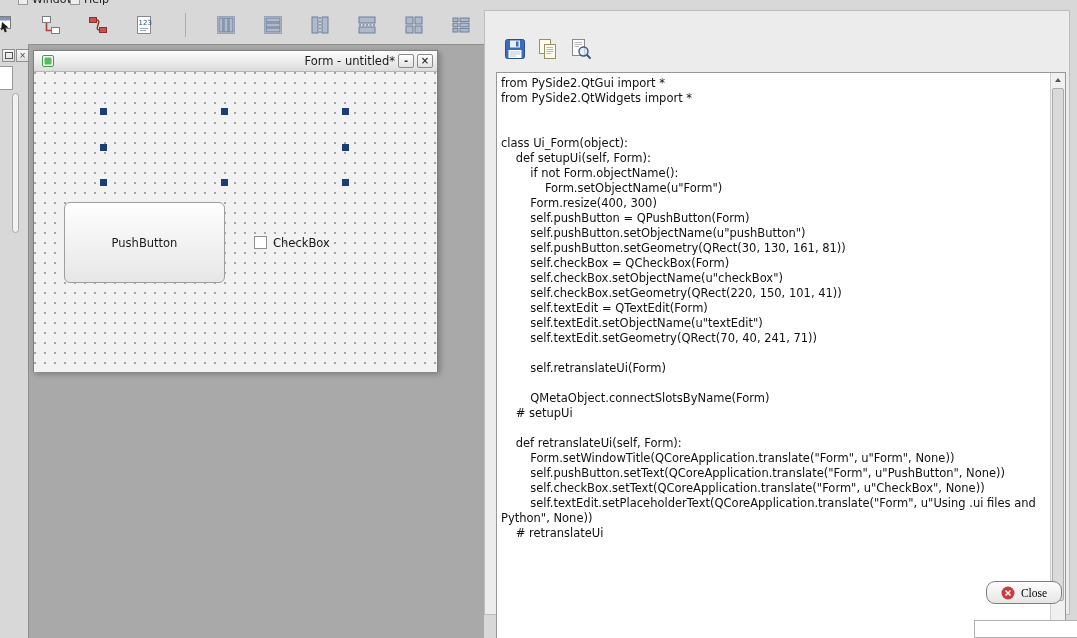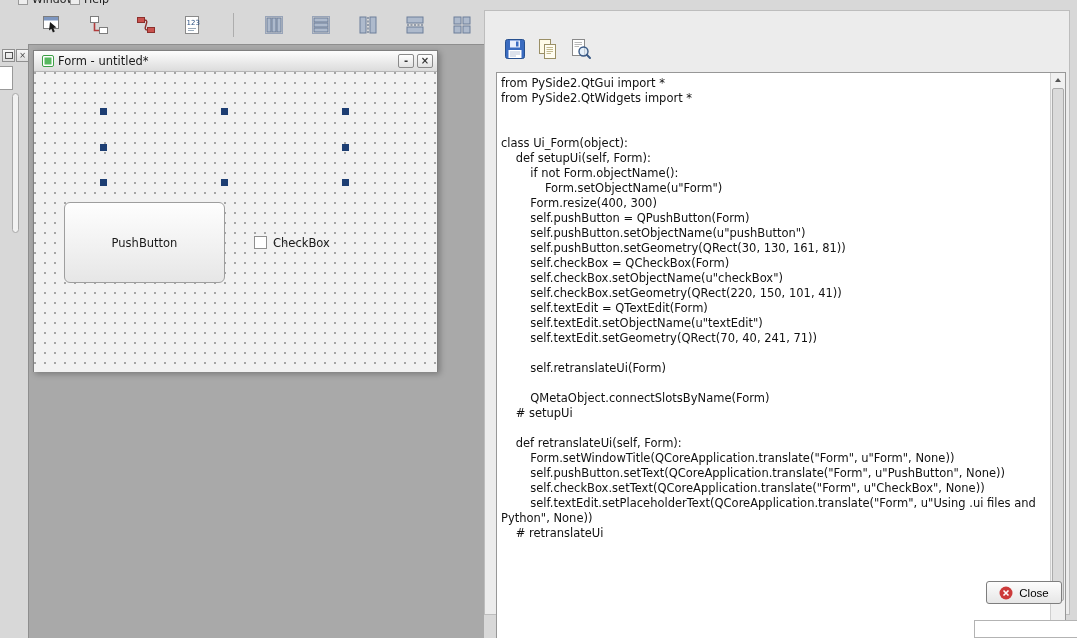--- a/index.html
+++ b/index.html
@@ -6,21 +6,21 @@
   .stage{position:relative;width:1077px;height:638px;background:#d8d8d8;overflow:hidden;
          font-family:"DejaVu Sans","Liberation Sans",sans-serif;color:#1a1a1a;}
 
   
   .menubar{position:absolute;top:0;left:0;right:0;height:6px;overflow:hidden;z-index:3;background:#d8d8d8;}
   .menu-item{position:absolute;top:-7px;font-size:11px;display:flex;align-items:center;gap:4px;color:#222;}
   .menu-item .mi{width:10px;height:10px;background:#eee;border:1px solid #999;box-sizing:border-box;}
   #menu-window{left:18px;} #menu-help{left:70px;}
 
   
-  .toolbar{position:absolute;top:6px;left:0;width:483px;height:38px;display:flex;align-items:center;gap:21px;z-index:1;margin-left:48px;}
+  .toolbar{position:absolute;top:6px;left:0;width:483px;height:38px;display:flex;align-items:center;gap:21px;z-index:1;}
   .ticon{width:26px;height:26px;display:flex;align-items:center;justify-content:center;flex:0 0 auto;}
   .ticon.cut{margin-left:-9px;}
   .tsep{width:1px;height:24px;background:#adadad;margin:0 6px;flex:0 0 auto;}
 
   
   .left-strip{position:absolute;left:0;top:44px;width:28px;height:594px;background:#d8d8d8;z-index:0;}
   .dock-btn{position:absolute;width:13px;height:13px;border:1px solid #909090;background:linear-gradient(#f8f8f8,#ddd);
             font-size:8px;line-height:11px;text-align:center;color:#444;box-sizing:border-box;}
   #dock-float{left:2px;top:5px;} #dock-close{left:16px;top:5px;}
   .dock-float-glyph{display:block;width:6px;height:5px;border:1px solid #555;margin:2px auto 0;}
@@ -30,21 +30,21 @@
   
   .mdi{position:absolute;left:28px;top:44px;width:456px;height:594px;background:#a9a9a9;
        border-left:1px solid #8e8e8e;border-top:1px solid #8e8e8e;box-sizing:border-box;}
 
   
   .form-window{position:absolute;left:33px;top:50px;width:405px;height:322px;background:#f2f2f2;
                border:1px solid #7f7f7f;box-shadow:2px 2px 6px rgba(0,0,0,.28);z-index:2;box-sizing:border-box;}
   .form-titlebar{height:20px;background:linear-gradient(#fdfdfd,#dcdcdc);border-bottom:1px solid #b6b6b6;
                  display:flex;align-items:center;padding:0 4px;}
   .ft-icon{margin:0 4px;display:flex;}
-  .ft-title{flex:1;text-align:left;font-size:11.5px;color:#1a1a1a;}
+  .ft-title{flex:1;text-align:right;font-size:11.5px;color:#1a1a1a;}
   .ft-btn{width:16px;height:14px;border:1px solid #8a8a8a;background:linear-gradient(#fff,#e2e2e2);
           font-size:10px;line-height:12px;text-align:center;margin-left:3px;border-radius:2px;font-weight:bold;color:#333;box-sizing:border-box;}
   .form-canvas{position:relative;width:100%;height:300px;background-color:#f2f2f2;
                background-image:radial-gradient(circle,#a6a6a6 0.8px,transparent 1px);
                background-size:10px 10px;background-position:6px 6px;}
 
   .textedit{position:absolute;left:70px;top:40px;width:241px;height:71px;background:#fff;border:1px solid #9c9c9c;box-sizing:border-box;}
   .textedit-ph{font-size:11.5px;color:#9b9b9b;padding:3px 5px;}
   .handle{position:absolute;width:7px;height:7px;background:#1d3e73;}
   .h-tl{left:66px;top:36px;} .h-tm{left:187px;top:36px;} .h-tr{left:308px;top:36px;}
@@ -71,23 +71,23 @@
   .vscroll{position:absolute;top:0;right:0;bottom:14px;width:15px;background:#f0f0f0;border-left:1px solid #cfcfcf;box-sizing:border-box;}
   .sb-btn{position:absolute;left:0;width:14px;height:14px;display:flex;align-items:center;justify-content:center;}
   #vs-up{top:0;} #vs-down{bottom:0;}
   .vthumb{position:absolute;left:1px;right:1px;top:15px;bottom:38px;background:#dadada;border:1px solid #ababab;border-radius:2px;}
   .hscroll{position:absolute;left:0;right:15px;bottom:0;height:14px;background:#f0f0f0;border-top:1px solid #cfcfcf;box-sizing:border-box;}
   .sb-corner{position:absolute;right:0;bottom:0;width:15px;height:14px;background:#ececec;}
   .arr{width:0;height:0;}
   .arr.up{border-left:3.5px solid transparent;border-right:3.5px solid transparent;border-bottom:4.5px solid #555;}
   .arr.down{border-left:3.5px solid transparent;border-right:3.5px solid transparent;border-top:4.5px solid #555;}
 
-  .close-btn{position:absolute;right:7px;bottom:10px;height:23px;min-width:76px;border:1px solid #7e7e7e;border-radius:3px;
+  .close-btn{position:absolute;right:7px;bottom:10px;height:23px;min-width:76px;border:1px solid #7e7e7e;border-radius:9px;
              background:linear-gradient(#fdfdfd,#e6e6e6);display:flex;align-items:center;justify-content:center;gap:6px;
-             font-size:11.5px;padding:0 10px;box-sizing:border-box;font-family:Liberation Sans, sans-serif;}
+             font-size:11.5px;padding:0 10px;box-sizing:border-box;font-family:Liberation Serif, serif;}
 
   
   .resource-panel{position:absolute;left:713px;top:617px;width:257px;height:21px;background:#fff;border:1px solid #9a9a9a;
                   box-sizing:border-box;display:flex;align-items:center;justify-content:center;font-size:11.5px;z-index:5;}
   .resource-side{position:absolute;left:974px;top:620px;width:103px;height:18px;background:#fff;border:1px solid #b3b3b3;
                  border-right:none;box-sizing:border-box;z-index:5;}
 </style>
 </head>
 <body>
 

